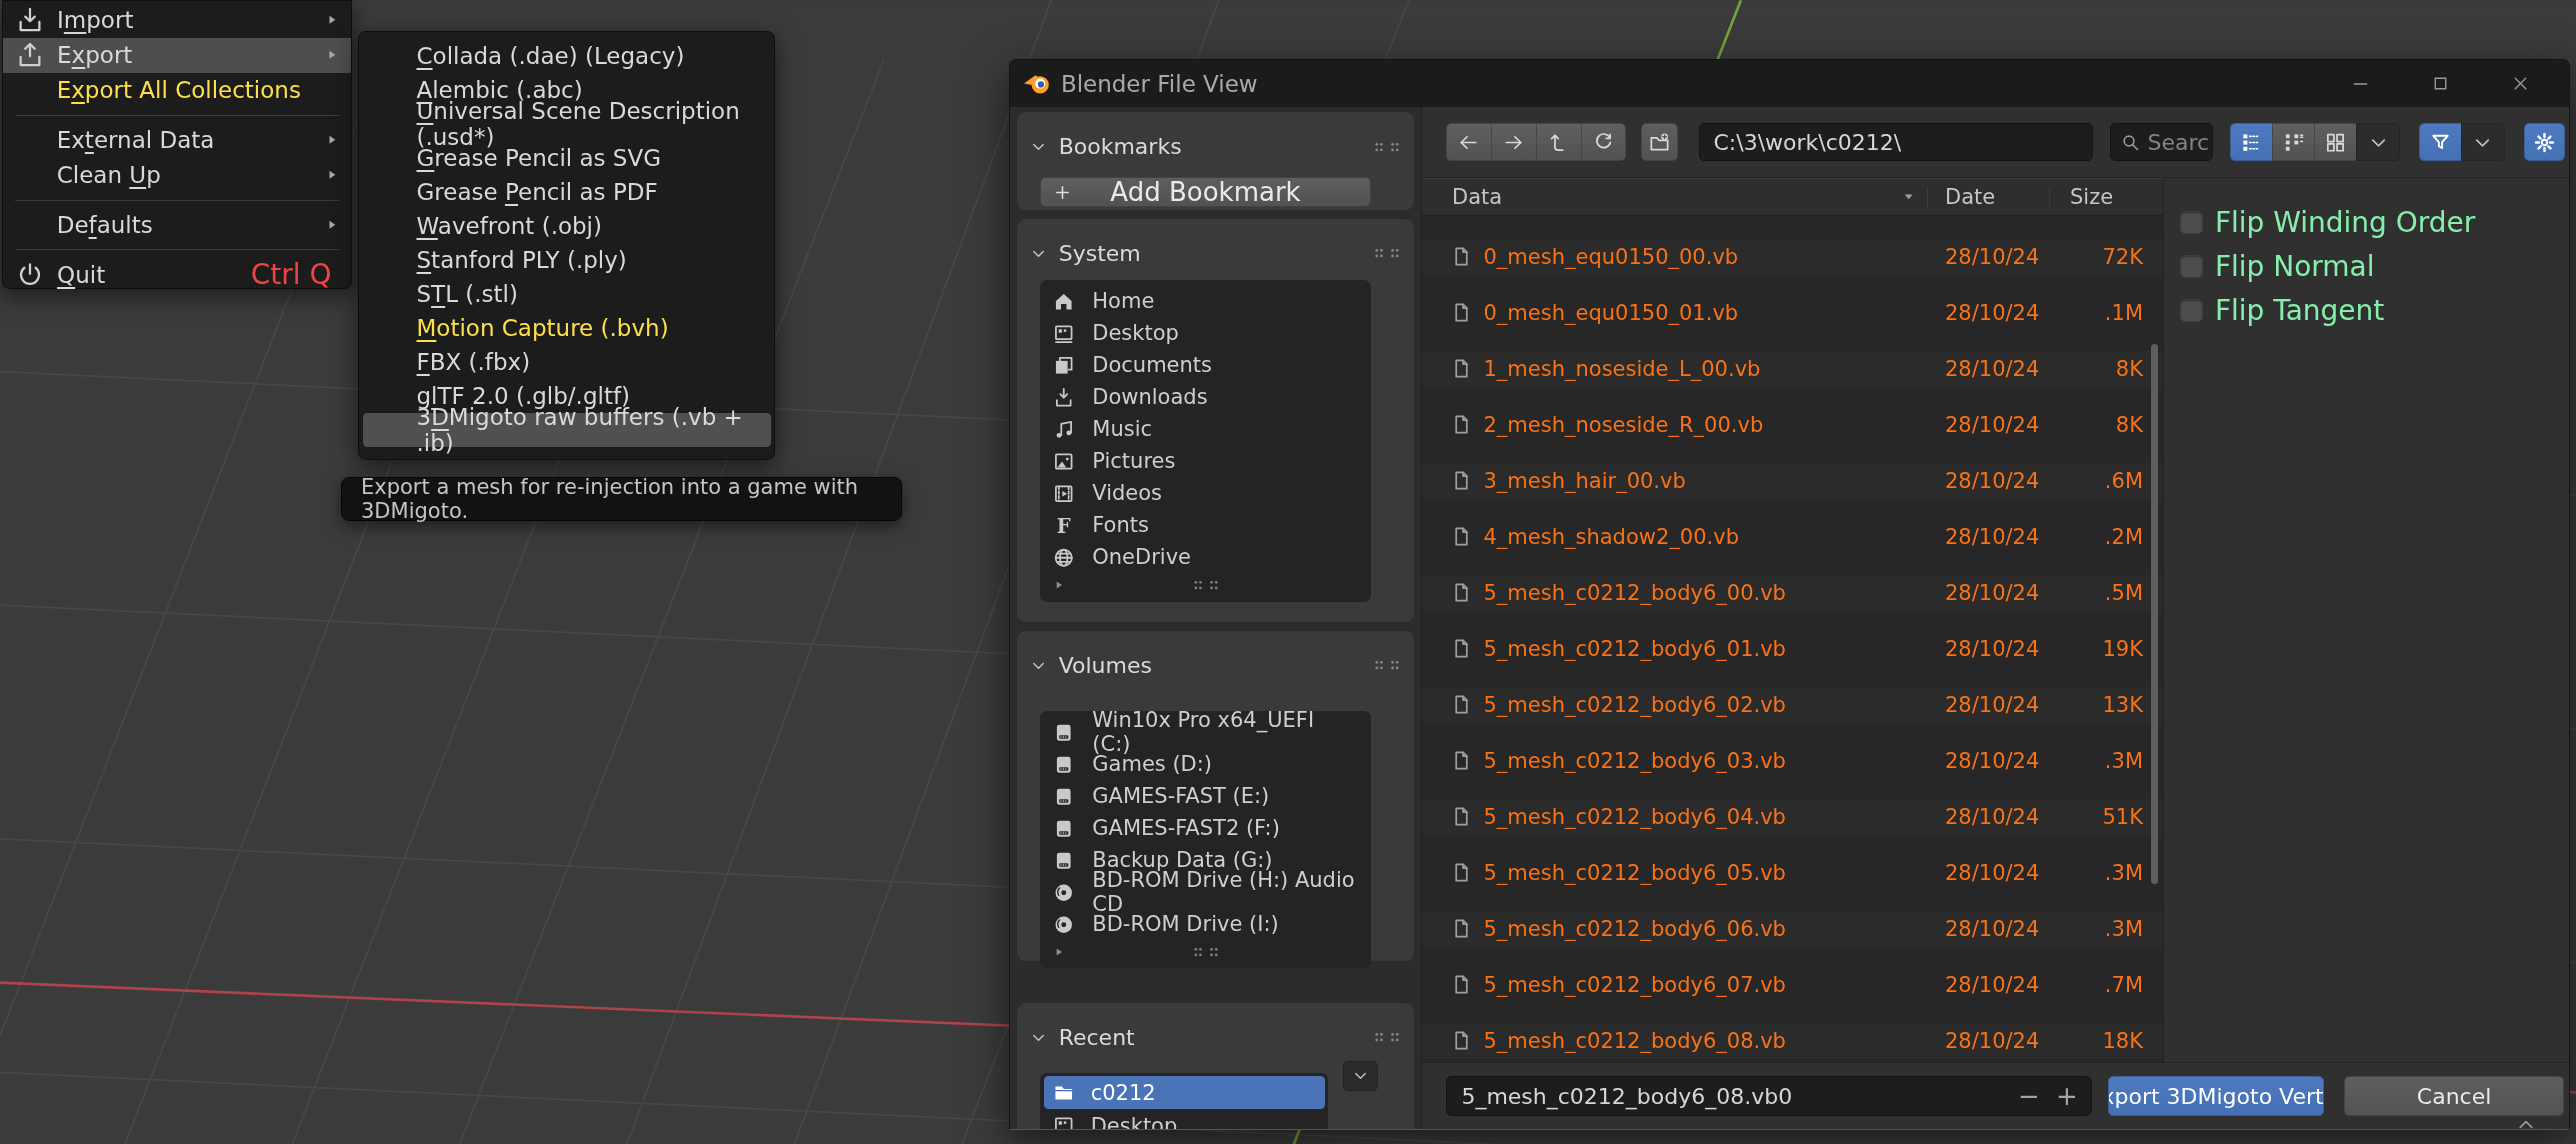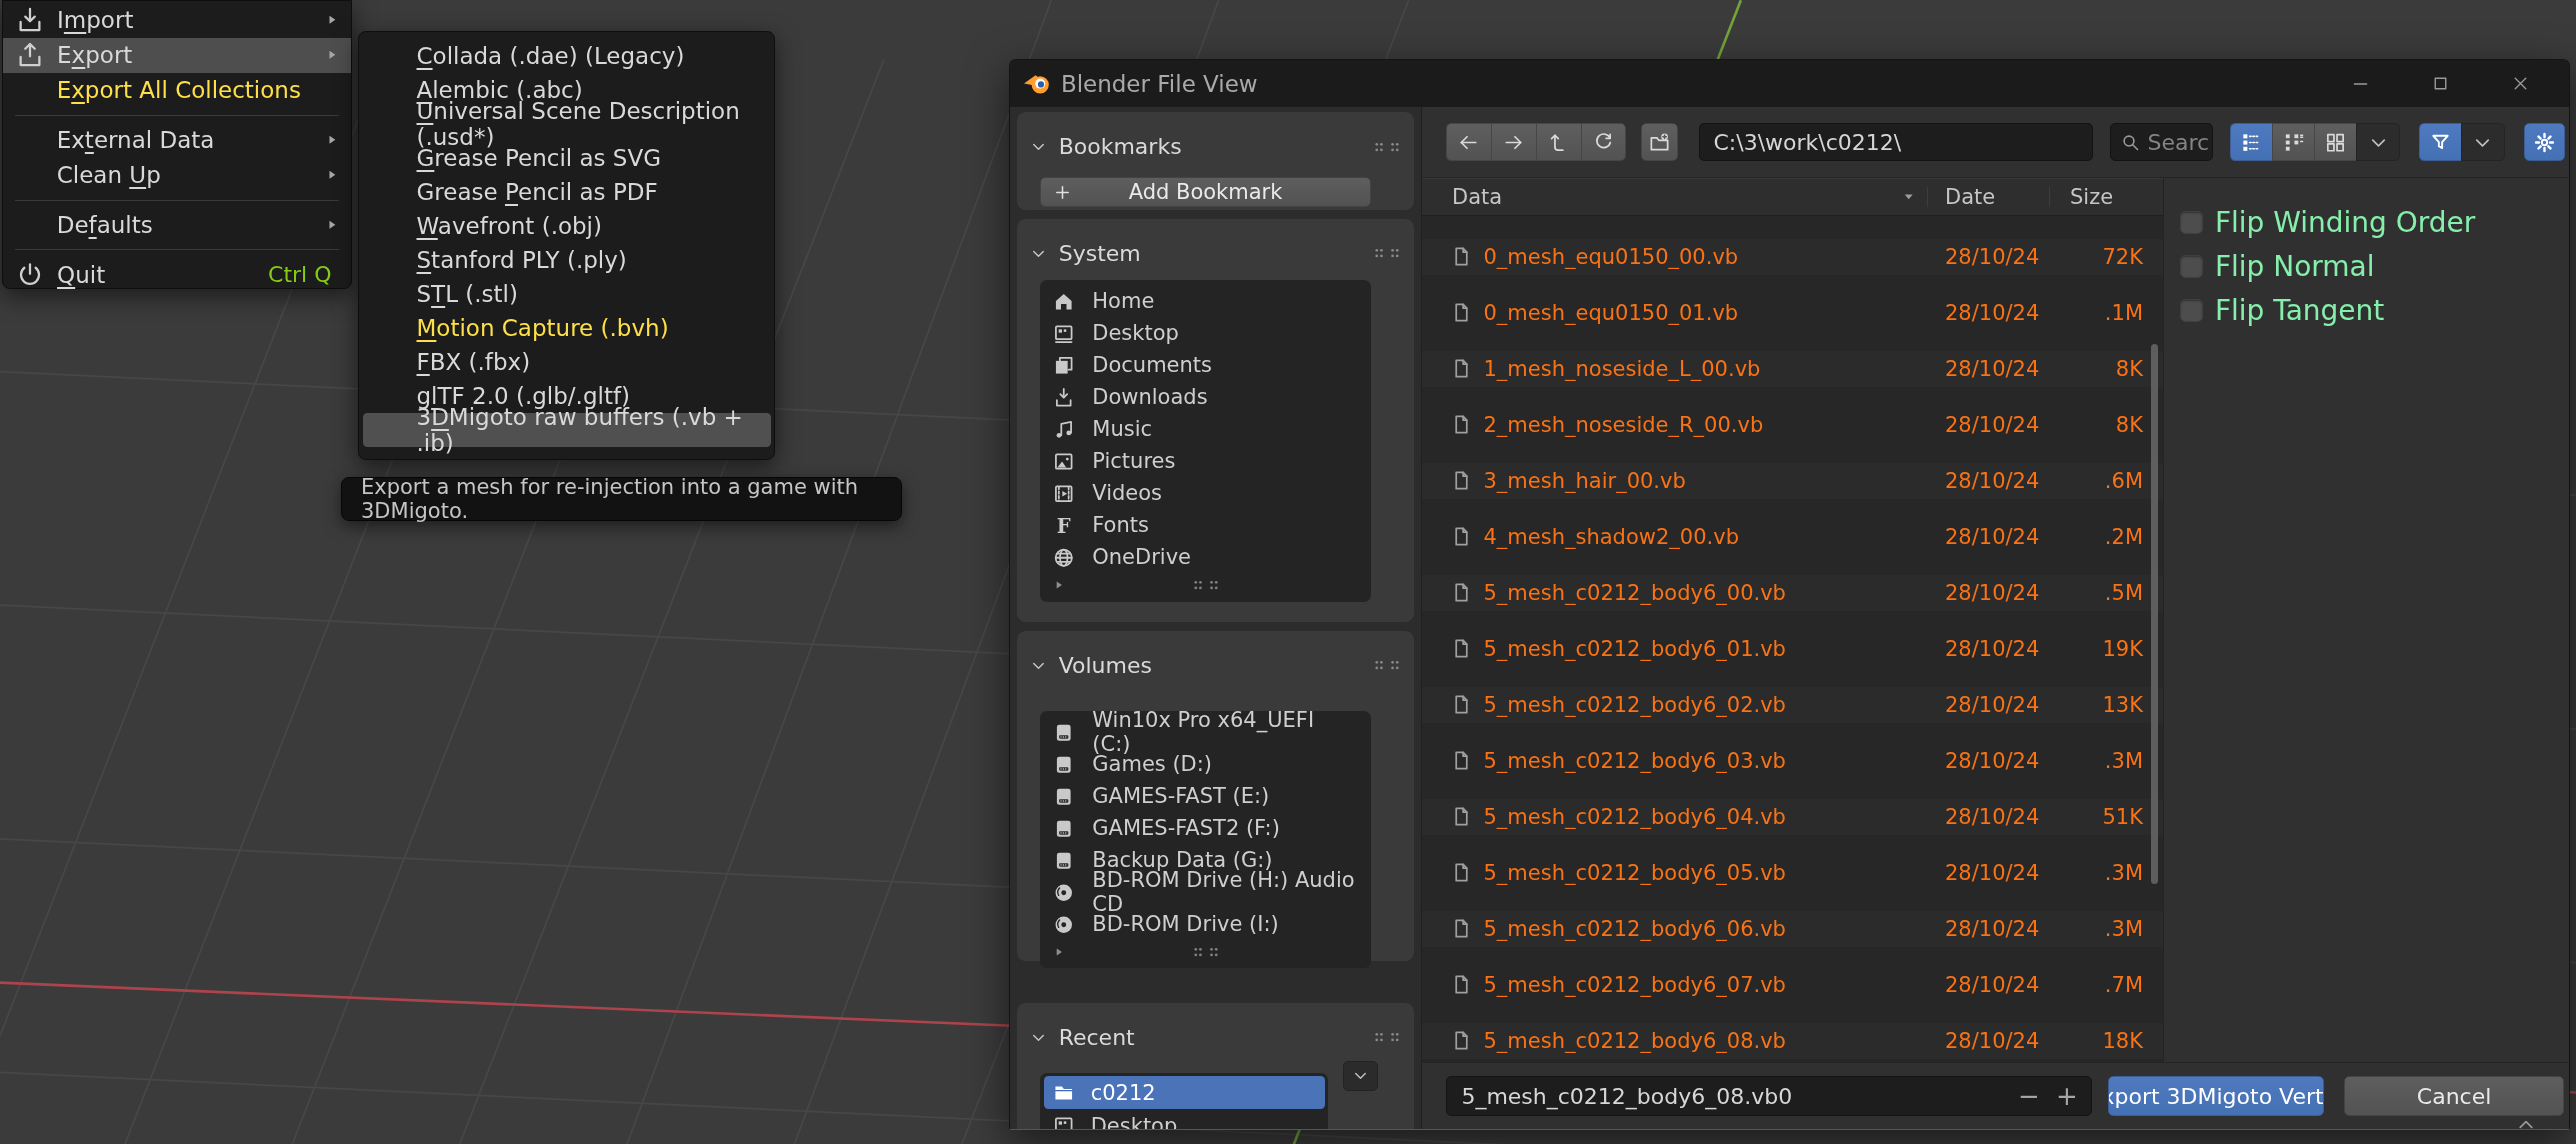--- a/index.html
+++ b/index.html
@@ -26,21 +26,21 @@
   }
   #file-menu { left:1.7px; top:0; width:350px; height:289px; border-radius:0 0 7.8px 7.8px; padding:1.7px 0 5.2px; }
   #export-submenu { left:358px; top:31px; width:417px; height:429px; border-radius:7.8px; padding:7px 0; }
   .menu-item {
     height:35px; display:flex; align-items:center;
     padding:0 10.5px 0 12.2px; font-size:23px; color:#d9d9d9; cursor:default;
   }
   .menu-item .mi-icon { width:30px; height:30px; margin-right:12.2px; color:#cfcfcf; }
   .menu-item .mi-label u { text-decoration:underline; text-underline-offset:3.5px; }
   .menu-item .mi-spacer { flex:1; }
-  .menu-item .mi-shortcut { color:#84cc16; font-size:22px; margin-right:8.7px; }
+  .menu-item .mi-shortcut { color:#ef4444; font-size:28px; margin-right:8.7px; }
   .menu-item .mi-arrow { width:17.4px; height:17.4px; color:#a8a8a8; }
   .menu-item.highlighted { background:#4e4e4e; }
   .menu-item.disabled { color:#fde047; }
   .menu-sep { height:0.9px; background:#3a3a3a; margin:7px 12.2px; }
   #export-submenu .menu-item { height:34px; padding-left:54px; margin:0 3.5px; border-radius:4.4px; }
   #export-submenu .menu-item.highlighted { background:#505050; }
   #file-menu .menu-item.no-icon { padding-left:54px; }
 
   
   #tooltip {
@@ -77,21 +77,21 @@
   .side-box { background:#242424; border-radius:7px; margin-left:23px; width:331px; padding:5.2px 0; }
   .side-item { height:32px; display:flex; align-items:center; padding:0 12.2px; font-size:21px; color:#cfcfcf; }
   .side-item .icon { width:23.5px; height:23.5px; margin-right:16.6px; color:#c9c9c9; }
   .box-foot { height:23px; display:flex; align-items:center; padding:0 12.2px; position:relative; }
   .box-foot .tri { width:14px; height:14px; color:#8f8f8f; }
   .box-foot .grip { position:absolute; left:50%; transform:translateX(-50%); width:26px; height:12.2px; color:#808080; }
   #add-bookmark-btn {
     margin:15px 0 0 23px; width:331px; height:30px; border-radius:5.2px;
     background:linear-gradient(#5e5e5e,#525252); border:0.9px solid #434343;
     display:flex; align-items:center; justify-content:center; position:relative;
-    font-size:21px; color:#eaeaea;
+    font-size:26px; color:#eaeaea;
   }
   #add-bookmark-btn .icon { position:absolute; left:10.5px; width:21px; height:21px; color:#e0e0e0; }
   #card-bookmarks { margin-top:5.2px; height:98px; }
   #card-system   { margin-top:8.7px; height:403px; }
   #card-system .side-box { margin-top:11.3px; }
   #card-volumes  { margin-top:8.7px; height:330px; }
   #card-volumes .side-box { margin-top:30.5px; }
   #card-recent   { margin-top:42px; flex:1; border-radius:8.7px 8.7px 0 0; position:relative; }
   #card-recent .side-box { margin-top:20px; width:288px; padding:3.5px 3.5px; }
   .recent-row { height:33px; display:flex; align-items:center; padding:0 8.7px; border-radius:4.4px; font-size:21px; color:#cfcfcf; }

